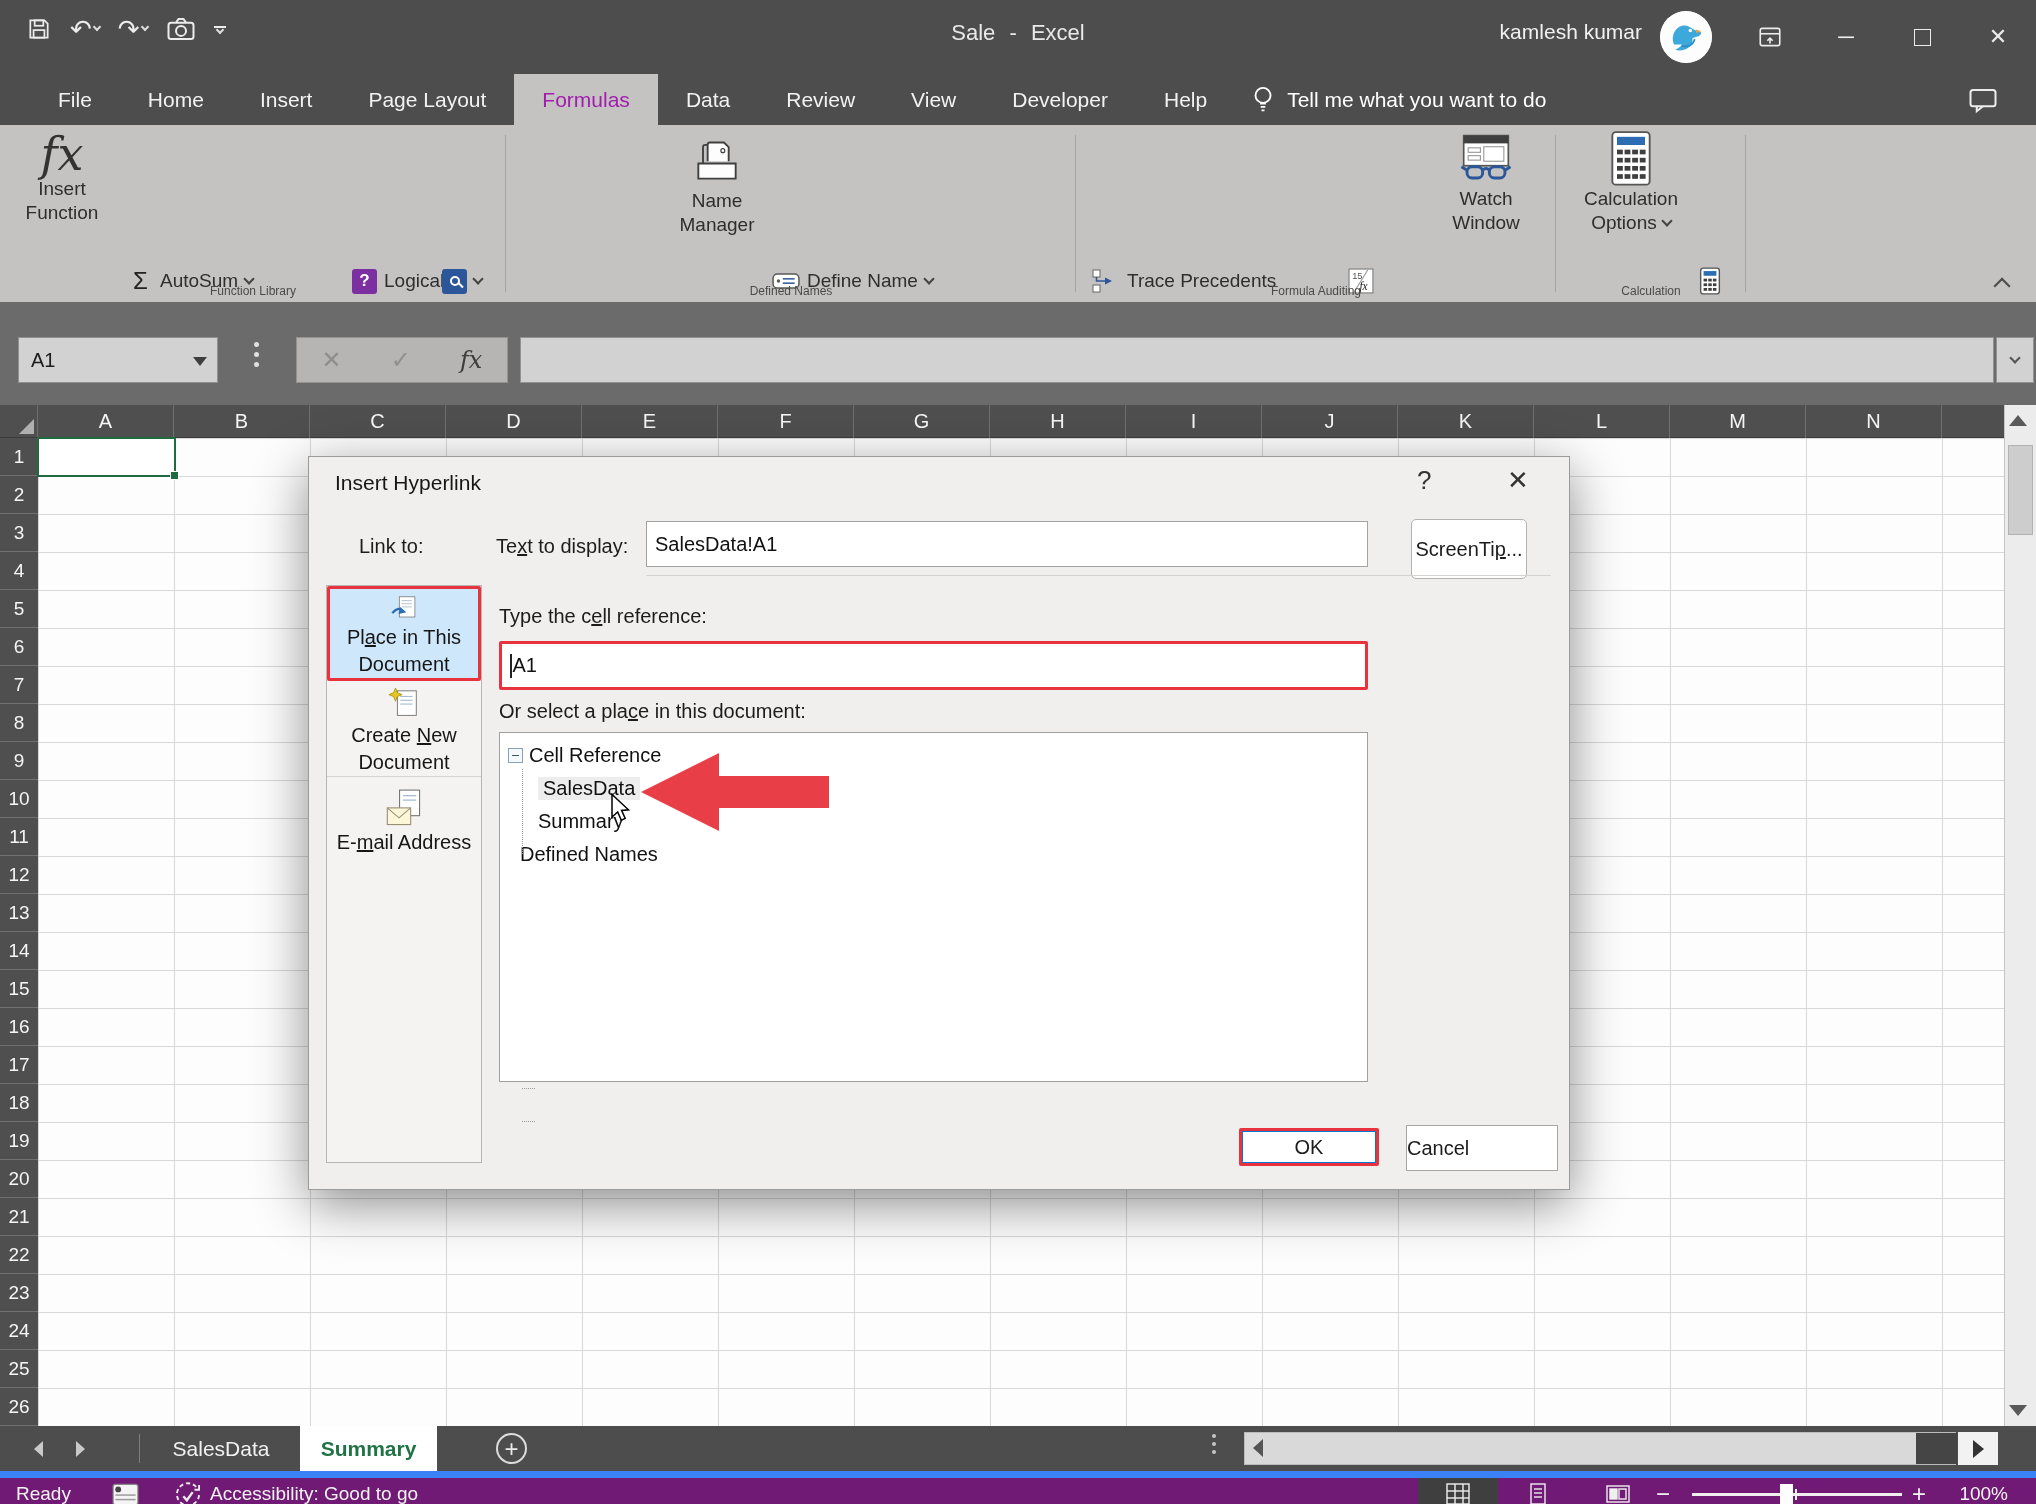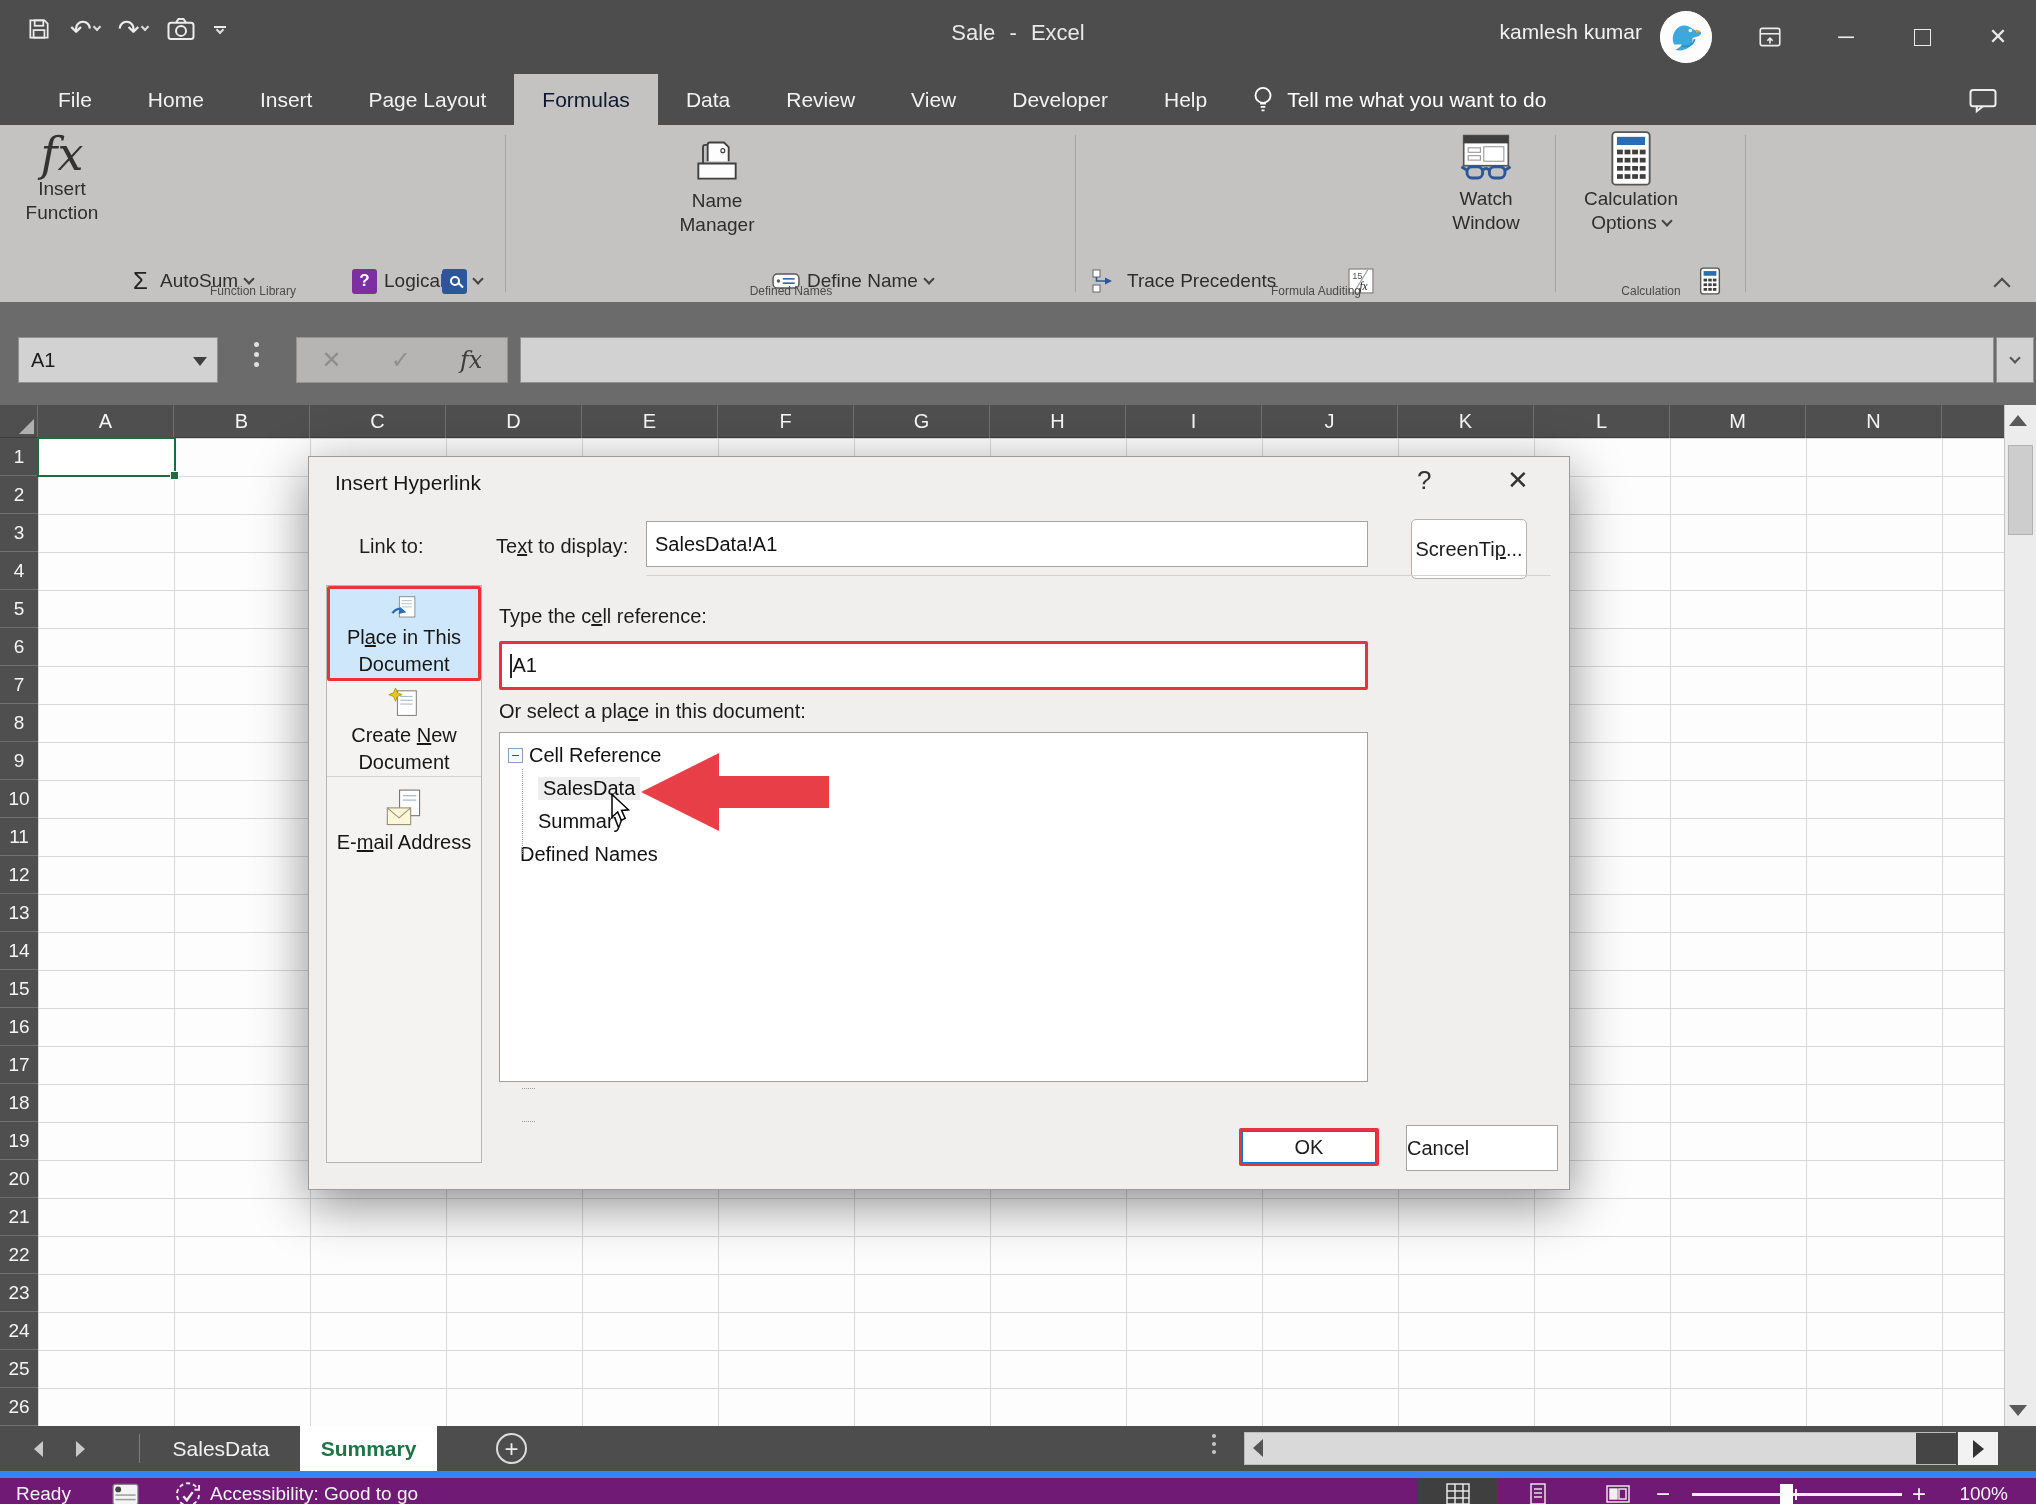--- a/index.html
+++ b/index.html
@@ -17,21 +17,21 @@
 .title-center{position:absolute;left:0;top:20px;width:2036px;text-align:center;font-size:22px;color:#e9e9e9;word-spacing:8px}
 .account{position:absolute;left:1462px;top:20px;width:180px;text-align:right;font-size:21px;color:#f0f0f0;white-space:nowrap}
 .avatar{position:absolute;left:1660px;top:11px;width:52px;height:52px;border-radius:50%;overflow:hidden;background:#fdfdfd}
 .winctl{position:absolute;top:0;right:0;height:74px;display:flex;align-items:center}
 .wbtn{width:76px;height:74px;display:flex;align-items:center;justify-content:center;color:#ececec;font-size:22px}
 .maxbox{width:17px;height:17px;border:1.5px solid #ececec}
 
 
 .tabrow{position:absolute;left:0;top:74px;width:2036px;height:51px;background:#4d4d4d;display:flex;align-items:stretch;color:#f2f2f2;font-size:21px}
 .rtab{display:flex;align-items:center;padding:0 28px;cursor:default}
-.rtab.active{background:#c5c3c2;color:#0f172a}
+.rtab.active{background:#c5c3c2;color:#a21caf}
 .tellme{display:flex;align-items:center;gap:12px;padding-left:16px;color:#fff}
 .comment-ic{position:absolute;right:38px;top:86px}
 
 
 .ribbon{position:absolute;left:0;top:125px;width:2036px;height:177px;background:#c5c3c2;font-size:19px;color:#2e2e2e}
 .rgroup{position:absolute;top:0;height:177px}
 .rgroup::after{content:"";position:absolute;right:0;top:10px;bottom:10px;width:1px;background:#a5a3a2}
 .glabel{position:absolute;left:0;bottom:4px;width:100%;text-align:center;font-size:12px;color:#4a4a48}
 .bigbtn{position:absolute;top:6px;display:flex;flex-direction:column;align-items:center;text-align:center;line-height:1.25}
 .ritem{position:absolute;display:flex;align-items:center;gap:7px;height:32px;white-space:nowrap}

